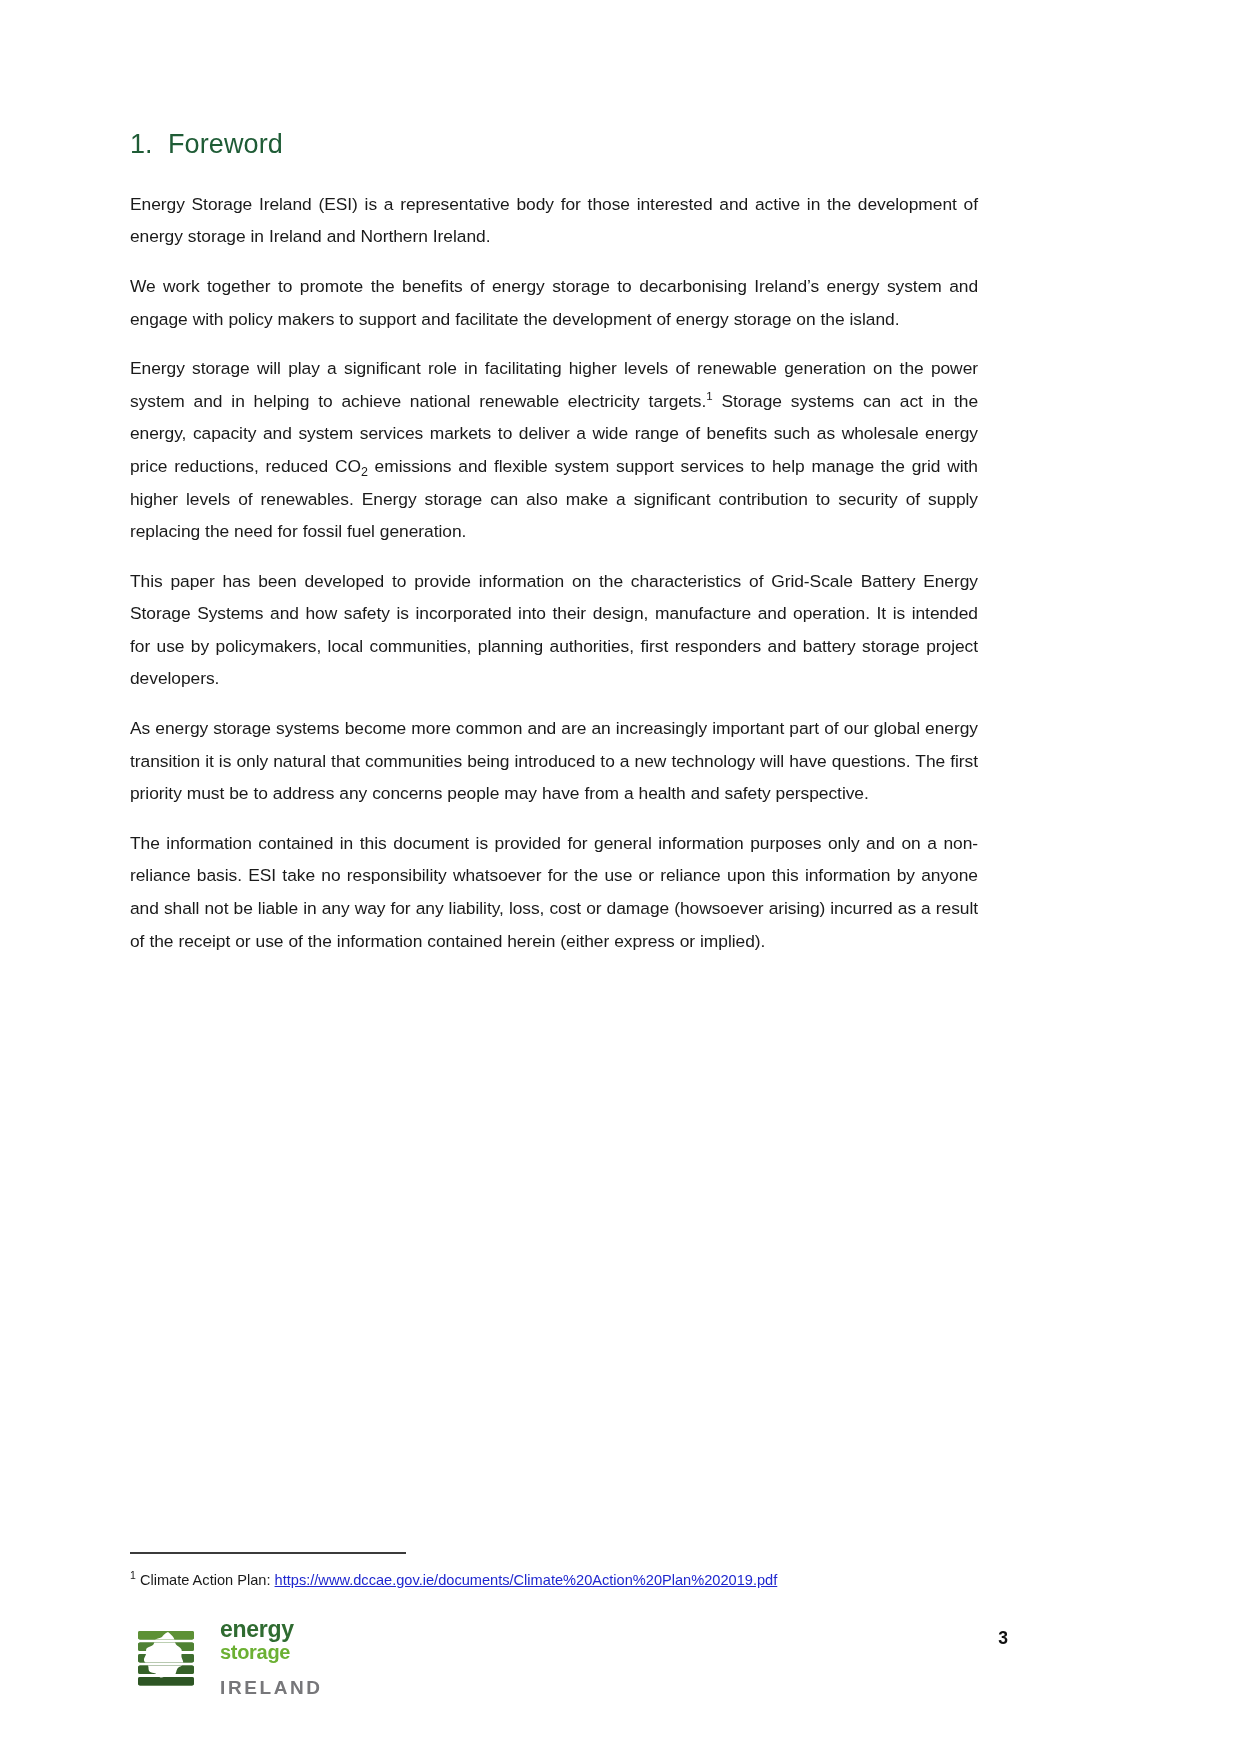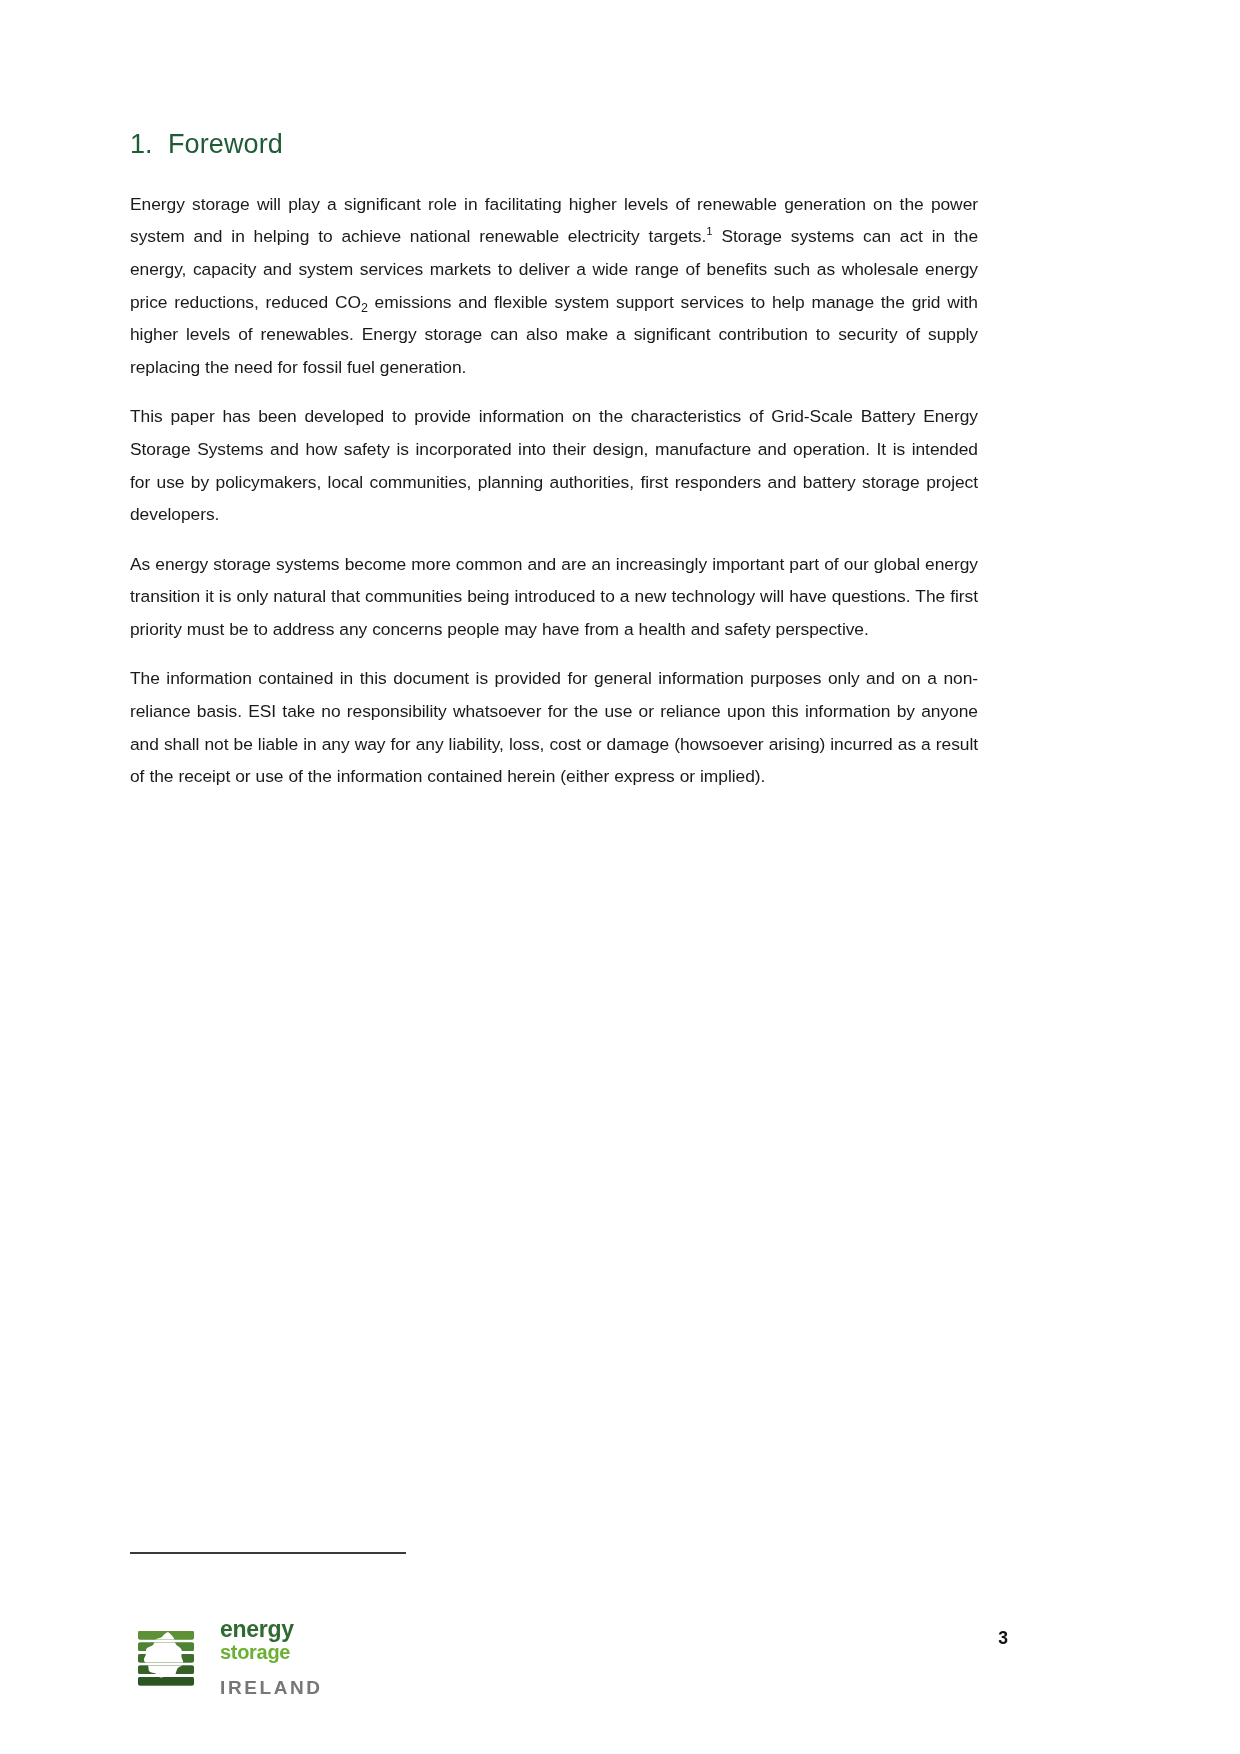--- a/index.html
+++ b/index.html
@@ -158,34 +158,37 @@
 <body>
 
 <div class="page">
 
   <div class="content">
 
     <h1 class="section-heading">
       <span class="num">1.</span><span>Foreword</span>
     </h1>
 
-
+    <p class="body-para">Energy Storage Ireland (ESI) is a representative body for those interested and active in the development of energy storage in Ireland and Northern Ireland.</p>
+
+    <p class="body-para">We work together to promote the benefits of energy storage to decarbonising Ireland’s energy system and engage with policy makers to support and facilitate the development of energy storage on the island.</p>
 
     <p class="body-para"><span>Energy storage will play a significant role in facilitating higher levels of renewable generation on the power system and in helping to achieve national renewable electricity targets.</span><sup class="fn-ref">1</sup><span> Storage systems can act in the energy, capacity and system services markets to deliver a wide range of benefits such as wholesale energy price reductions, reduced CO</span><sub class="chem">2</sub><span> emissions and flexible system support services to help manage the grid with higher levels of renewables. Energy storage can also make a significant contribution to security of supply replacing the need for fossil fuel generation.</span></p>
 
     <p class="body-para">This paper has been developed to provide information on the characteristics of Grid-Scale Battery Energy Storage Systems and how safety is incorporated into their design, manufacture and operation. It is intended for use by policymakers, local communities, planning authorities, first responders and battery storage project developers.</p>
 
     <p class="body-para">As energy storage systems become more common and are an increasingly important part of our global energy transition it is only natural that communities being introduced to a new technology will have questions. The first priority must be to address any concerns people may have from a health and safety perspective.</p>
 
     <p class="body-para">The information contained in this document is provided for general information purposes only and on a non-reliance basis. ESI take no responsibility whatsoever for the use or reliance upon this information by anyone and shall not be liable in any way for any liability, loss, cost or damage (howsoever arising) incurred as a result of the receipt or use of the information contained herein (either express or implied).</p>
 
   </div>
 
   <div class="footnote-area">
     <div class="footnote-rule"></div>
+    <div class="footnote"><sup>1</sup><span> Climate Action Plan: </span><a class="fn-link" href="#">https://www.dccae.gov.ie/documents/Climate%20Action%20Plan%202019.pdf</a></div>
   </div>
 
   <div class="logo">
     <div class="logo-mark">
       <svg viewBox="0 0 56 58" width="56" height="58" aria-hidden="true">
         <defs>
           <clipPath id="barsClip">
             <rect x="0" y="2" width="56" height="8.5" rx="2"></rect>
             <rect x="0" y="13.5" width="56" height="8.5" rx="2"></rect>
             <rect x="0" y="25" width="56" height="8.5" rx="2"></rect>

